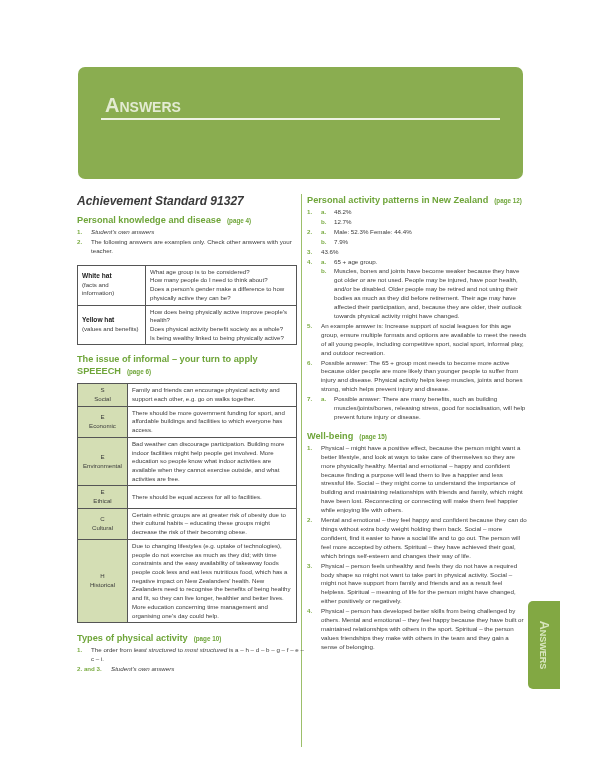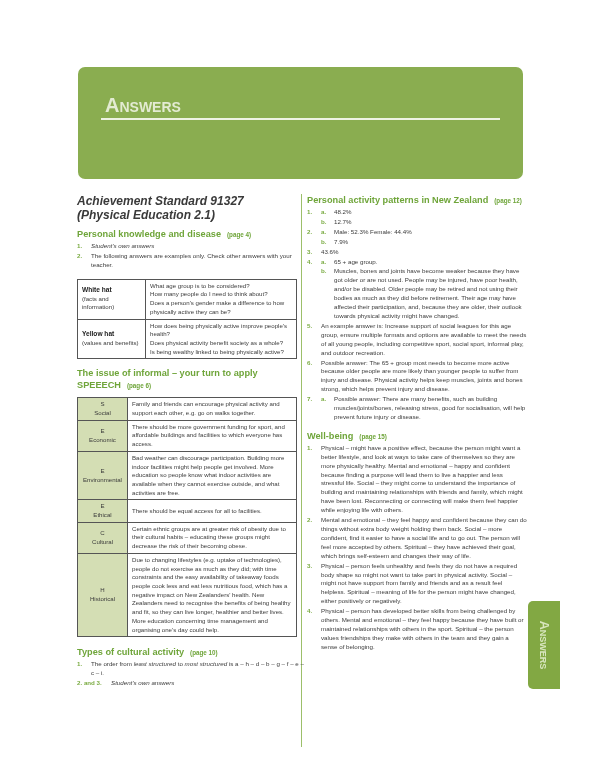--- a/index.html
+++ b/index.html
@@ -63,21 +63,20 @@
 <div class="banner">
   <div class="banner-title">Answers</div>
   <div class="banner-rule"></div>
 </div>
 
 <div class="divider"></div>
 
 <div class="col-left">
   <div class="std-title">
     <div>Achievement Standard 91327</div>
-    <div>(Physical Education 2.1)</div>
   </div>
 
   <div class="sec-head" style="margin-top:6px">
     <span>Personal knowledge and disease</span><span class="page">(page 4)</span>
   </div>
   <div class="item">
     <span class="num">1.</span>
     <span class="txt it">Student's own answers</span>
   </div>
   <div class="item">
@@ -157,21 +156,21 @@
       <td class="k">
             <div>H</div>
             <div>Historical</div>
           </td>
       <td class="v">Due to changing lifestyles (e.g. uptake of technologies), people do not exercise as much as they did; with time constraints and the easy availability of takeaway foods people cook less and eat less nutritious food, which has a negative impact on New Zealanders' health. New Zealanders need to recognise the benefits of being healthy and fit, so they can live longer, healthier and better lives. More education concerning time management and organising one's day could help.</td>
     </tr>
   </tbody>
     </table>
 
   <div class="sec-head" style="margin-top:9px">
-    <span>Types of cultural activity</span><span class="page">(page 10)</span>
+    <span>Types of physical activity</span><span class="page">(page 10)</span>
   </div>
   <div class="item">
     <span class="num">1.</span>
     <span class="txt"><span>The order from </span><span class="it">least structured</span><span> to </span><span class="it">most structured</span><span> is a – h – d – b – g – f – e – c – i.</span></span>
   </div>
   <div class="item">
     <span class="num" style="width:34px">2. and 3.</span>
     <span class="txt it">Student's own answers</span>
   </div>
 </div>

